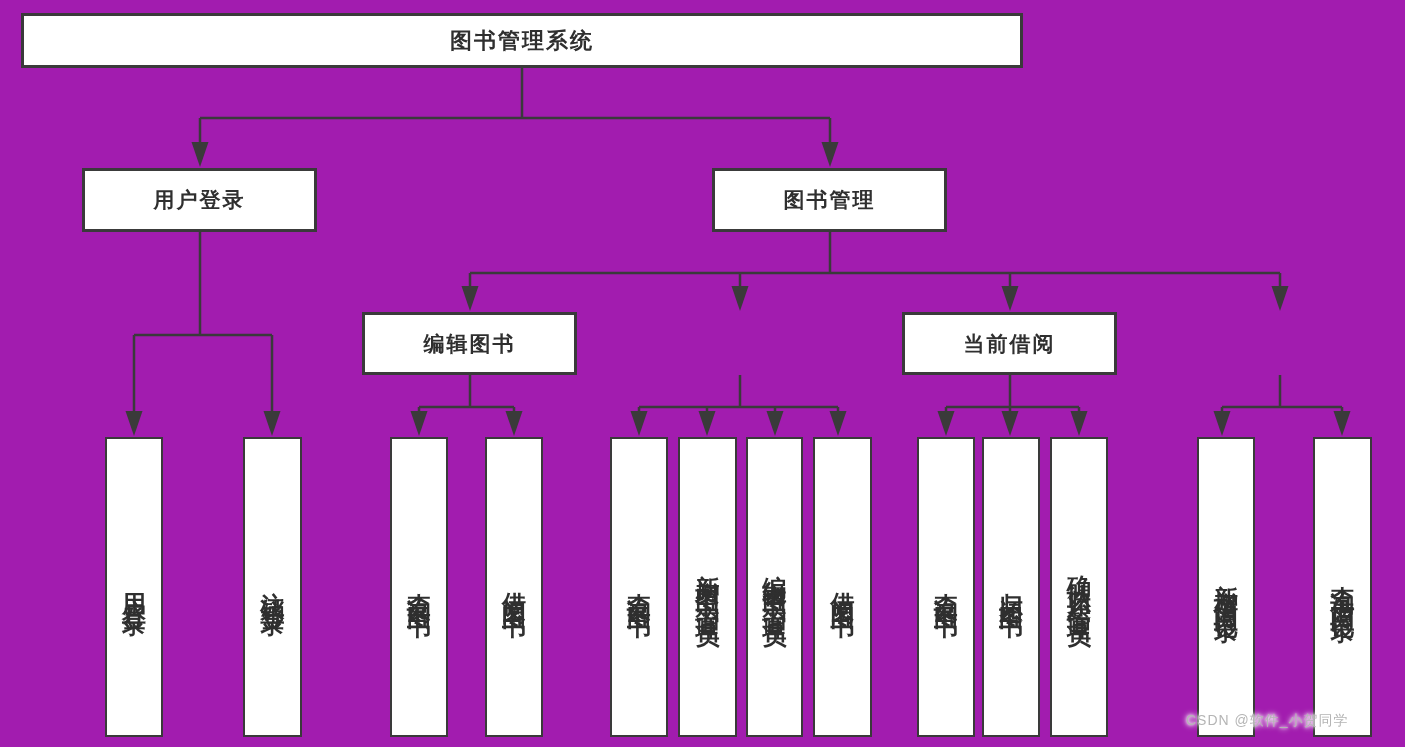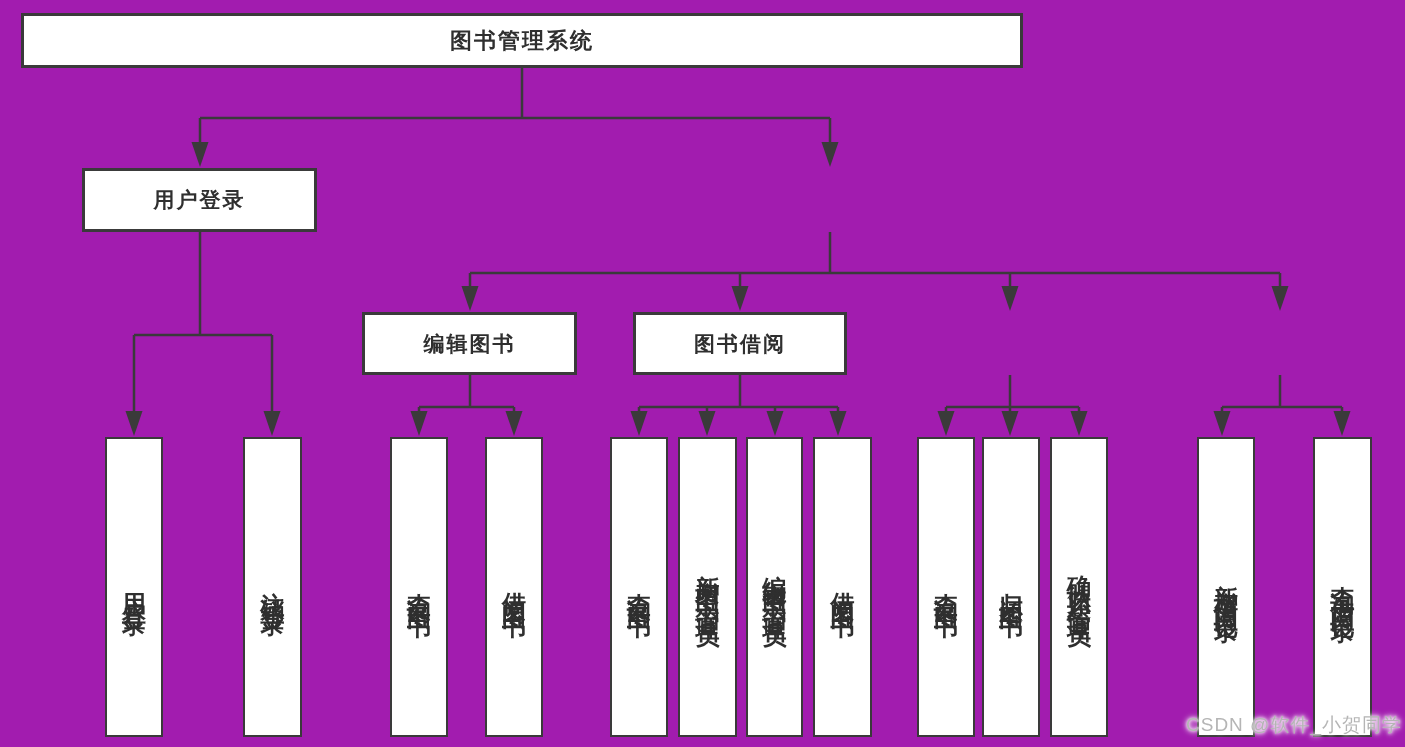--- a/index.html
+++ b/index.html
@@ -41,21 +41,21 @@
     writing-mode:vertical-rl;
     text-orientation:mixed;
     font-size:24px;
     letter-spacing:7px;
     font-weight:600;
     white-space:nowrap;
   }
   .watermark{
     position:absolute;
     left:1186px;top:712px;
-    font-size:19px;
+    font-size:14px;
     color:#b5b5b5;
     letter-spacing:1px;
     white-space:nowrap;
     z-index:10;
     text-shadow:0 0 3px #ffffff,0 0 5px #ffffff,0 0 7px #ffffff;
   }
 </style>
 </head>
 <body>
 
@@ -120,26 +120,29 @@
     </g>
   </svg>
 
   <div class="node root" style="left:21px;top:13px;width:1002px;height:55px">
     <span class="label">图书管理系统</span>
   </div>
 
   <div class="node lvl2" style="left:82px;top:168px;width:235px;height:64px">
     <span class="label">用户登录</span>
   </div>
+  <div class="node lvl2" style="left:712px;top:168px;width:235px;height:64px">
+    <span class="label">图书管理</span>
+  </div>
 
   <div class="node lvl3" style="left:362px;top:312px;width:215px;height:63px">
     <span class="label">编辑图书</span>
   </div>
-  <div class="node lvl3" style="left:633px;top:312px;width:214px;height:63px">
-    <span class="label">图书借阅</span>
+  <div class="node lvl3" style="left:902px;top:312px;width:215px;height:63px">
+    <span class="label">当前借阅</span>
   </div>
 
   <div class="node leaf" style="left:105px;top:437px;width:58px;height:300px">
     <span class="label">用户登录</span>
   </div>
   <div class="node leaf" style="left:243px;top:437px;width:59px;height:300px">
     <span class="label">注销登录</span>
   </div>
 
   <div class="node leaf" style="left:390px;top:437px;width:58px;height:300px">

